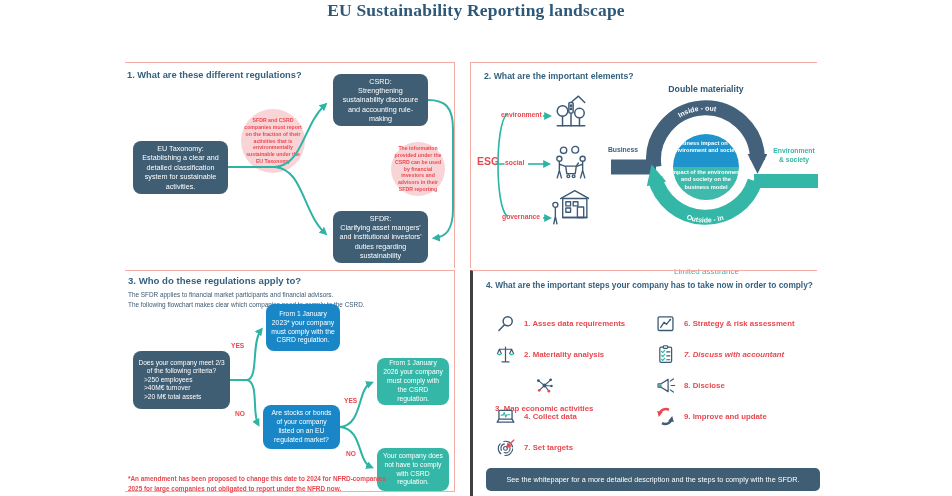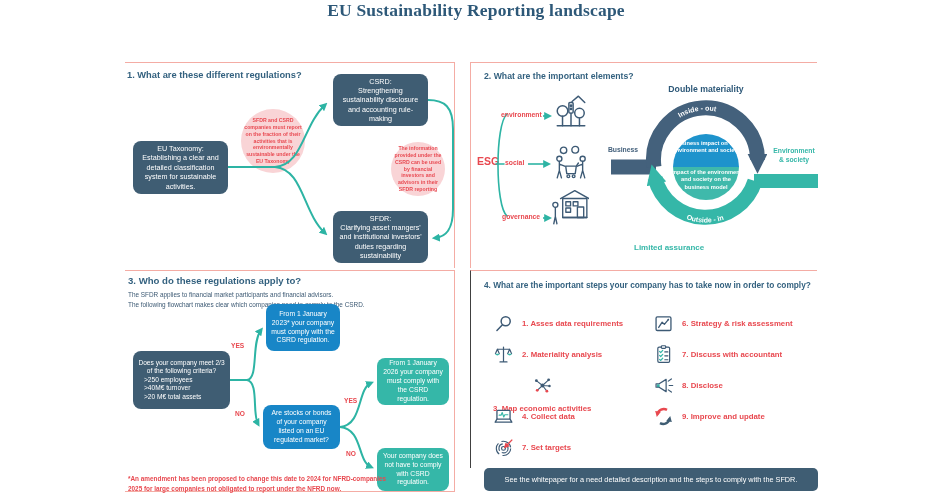--- a/index.html
+++ b/index.html
@@ -8,21 +8,21 @@
   
   .title{margin:0;padding-top:0;text-align:center;font-family:"Liberation Serif",serif;
          font-size:17.5px;font-weight:700;color:#2d5878;letter-spacing:.2px;}
   .subtitle{width:486px;margin:4px auto 0;text-align:center;font-size:8.6px;line-height:1.5;
             color:#46719a;font-weight:700;}
   
   .panel{position:absolute;box-sizing:border-box;}
   .q1{left:125px;top:62px;width:330px;height:206px;border-top:1px solid #f4aca4;border-right:1px solid #f4aca4;}
   .q2{left:470px;top:62px;width:347px;height:206px;border-top:1px solid #f4aca4;border-left:1px solid #f4aca4;}
   .q3{left:125px;top:270px;width:330px;height:222px;border-top:1px solid #f4aca4;border-right:1px solid #f4aca4;border-bottom:1px solid #f4aca4;}
-  .q4{left:470px;top:270px;width:347px;height:198px;border-top:1px solid #f4aca4;border-left:1px solid #404040;}
+  .q4{left:470px;top:270px;width:347px;height:226px;border-top:1px solid #f4aca4;border-left:3px solid #404040;}
   .ph{position:absolute;margin:0;color:#33617f;font-weight:700;white-space:nowrap;}
   .q1 .ph{left:2px;top:7px;font-size:9.3px;}
   .q2 .ph{left:13px;top:8px;font-size:8.7px;}
   .q3 .ph{left:3px;top:4px;font-size:9.6px;}
   .q4 .ph{left:13px;top:9px;font-size:8.3px;}
   
   .nodebox{position:absolute;border-radius:8px;color:#fff;text-align:center;font-size:7.2px;
            line-height:1.3;display:flex;flex-direction:column;justify-content:center;
            padding:4px 5px;box-sizing:border-box;}
   .dark{background:#3f5d73;}
@@ -46,22 +46,22 @@
             font-weight:700;color:#2d5878;}
   .dm-svg{position:absolute;left:120px;top:30px;}
   .dm-business{position:absolute;left:128px;top:83px;width:48px;font-size:6.8px;color:#44617c;
                font-weight:700;text-align:center;}
   .dm-envsoc{position:absolute;left:299px;top:84px;width:48px;text-align:center;font-size:6.8px;
              color:#35b7a8;font-weight:700;line-height:1.3;}
   .dm-inner-top{position:absolute;left:199px;top:77px;width:72px;text-align:center;font-size:5.7px;
                 color:#fff;font-weight:700;line-height:1.3;}
   .dm-inner-bottom{position:absolute;left:197px;top:106px;width:76px;text-align:center;font-size:5.7px;
                    color:#fff;font-weight:700;line-height:1.3;}
-  .dm-assurance{position:absolute;left:163px;top:180px;width:145px;text-align:left;font-size:8px;
-                color:#35b7a8;font-weight:700;}
+  .dm-assurance{position:absolute;left:163px;top:204px;width:145px;text-align:center;font-size:8px;
+                color:#35b7a8;font-weight:400;}
   
   .step{position:absolute;display:flex;align-items:center;gap:8px;justify-content:center;}
   .step-label{color:#e8484f;font-weight:700;font-size:7.8px;white-space:nowrap;}
   .banner{position:absolute;left:13px;top:197px;width:334px;height:23px;background:#3f5d73;
           border-radius:5px;color:#fff;font-size:7.3px;display:flex;align-items:center;
           justify-content:center;white-space:nowrap;}
 </style>
 </head>
 <body>
 
@@ -309,21 +309,21 @@
     <div class="step" style="left:182px;top:42px;">
       <svg width="21" height="21" viewBox="0 0 24 24">
         <g fill="none" stroke="#3d5a75" stroke-width="1.5" stroke-linecap="round" stroke-linejoin="round">
           <rect x="3.5" y="4.5" width="17" height="15.5" rx="1.5"></rect>
           <path d="M6.5,16.5 L10.5,10.5 13,13 17.5,7.5"></path>
         </g>
         <circle cx="17.5" cy="7.5" r="1" fill="#3d5a75"></circle>
       </svg>
       <span class="step-label">6. Strategy &amp; risk assessment</span>
     </div>
-    <div class="step" style="left:182px;top:73px;">
+    <div class="step" style="left:182px;top:73px;font-style:italic;">
       <svg width="21" height="21" viewBox="0 0 24 24">
         <g fill="none" stroke="#3d5a75" stroke-width="1.4" stroke-linecap="round" stroke-linejoin="round">
           <rect x="5.5" y="3.5" width="13.5" height="17.5" rx="1.5"></rect>
           <rect x="9.5" y="2" width="5" height="3" rx="1" fill="#ffffff"></rect>
           <path d="M13.5,9 H17 M13.5,13.5 H17 M13.5,18 H17"></path>
         </g>
         <g fill="none" stroke="#35b7a8" stroke-width="1.4" stroke-linecap="round" stroke-linejoin="round">
           <path d="M7.5,8.5 l1.3,1.3 2.3,-2.5 M7.5,13 l1.3,1.3 2.3,-2.5 M7.5,17.5 l1.3,1.3 2.3,-2.5"></path>
         </g>
       </svg>
@@ -340,16 +340,16 @@
       <span class="step-label">8. Disclose</span>
     </div>
     <div class="step" style="left:182px;top:135px;">
       <svg width="21" height="21" viewBox="0 0 24 24">
         <path d="M16,4.5 A7.5,7.5 0 0 0 5,9.5" fill="none" stroke="#e8484f" stroke-width="2.8" marker-end="url(#redAh)"></path>
         <path d="M8,19.5 A7.5,7.5 0 0 0 19,14.5" fill="none" stroke="#3f5d73" stroke-width="2.8" marker-end="url(#darkAh)"></path>
       </svg>
       <span class="step-label">9. Improve and update</span>
     </div>
 
-    <div class="banner">See the whitepaper for a need detailed description and the steps to comply with the SFDR.</div>
+    <div class="banner">See the whitepaper for a more detailed description and the steps to comply with the SFDR.</div>
   </section>
 
 </div>
 
 </body></html>

